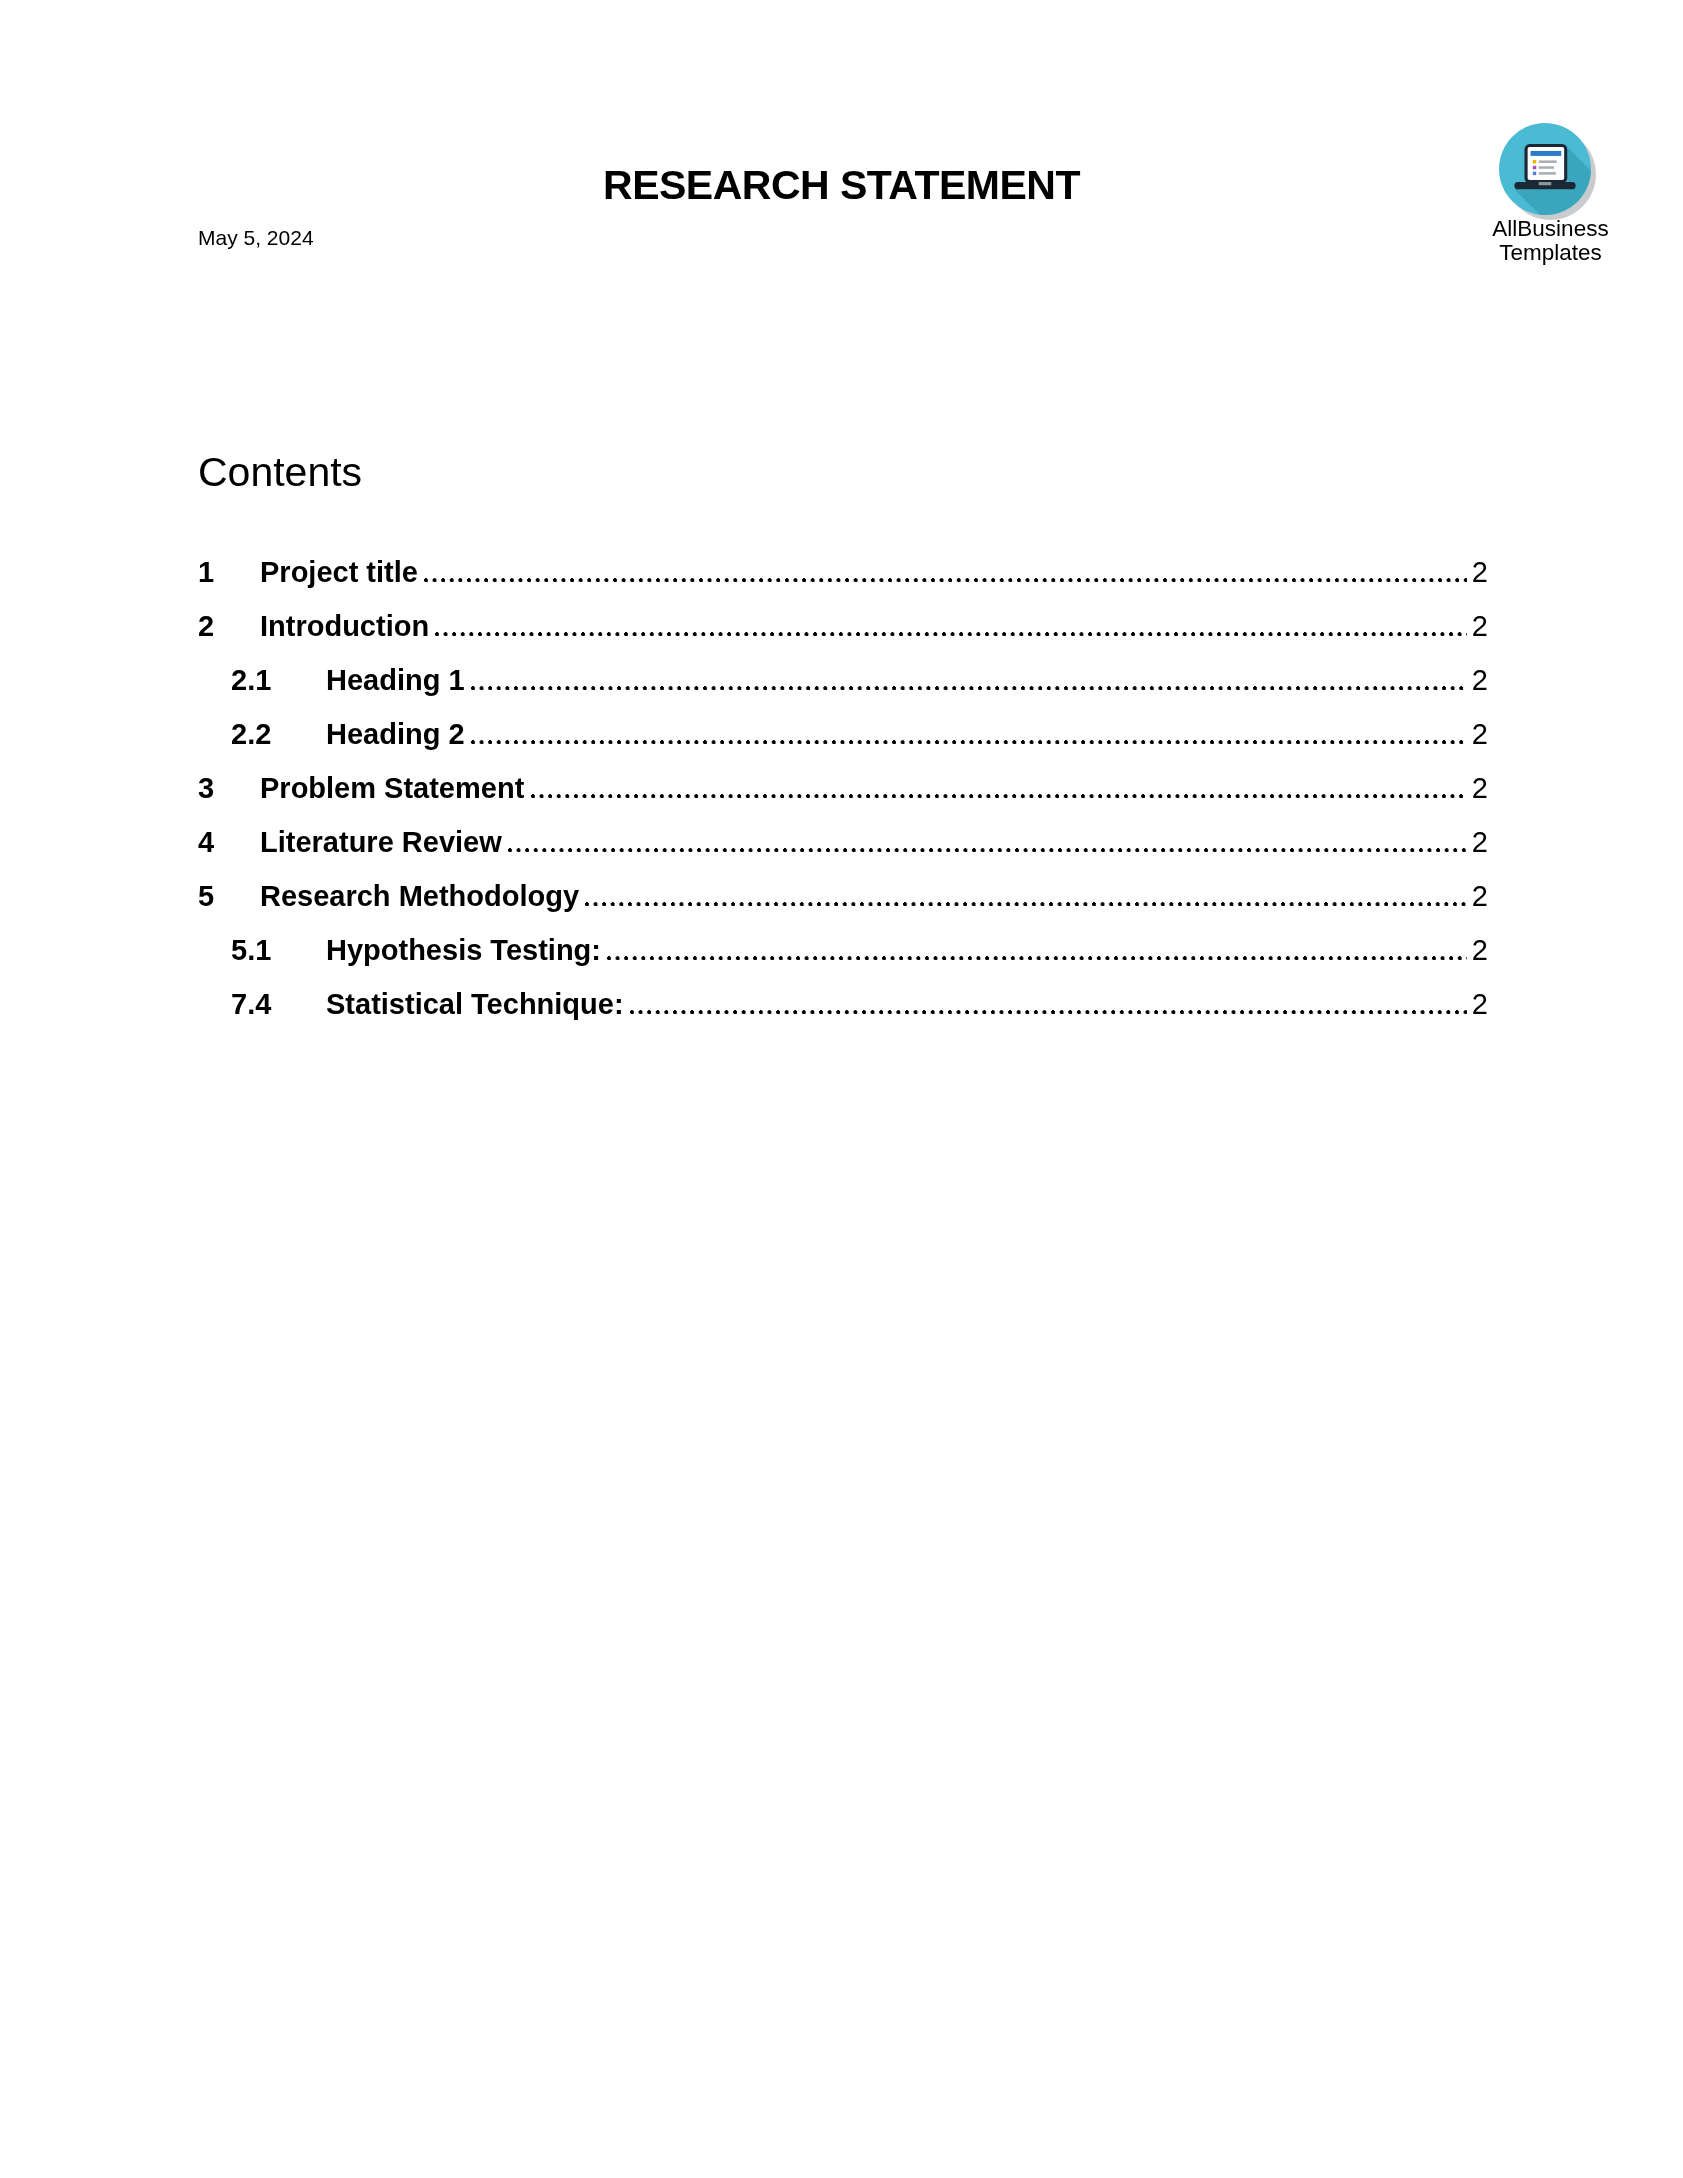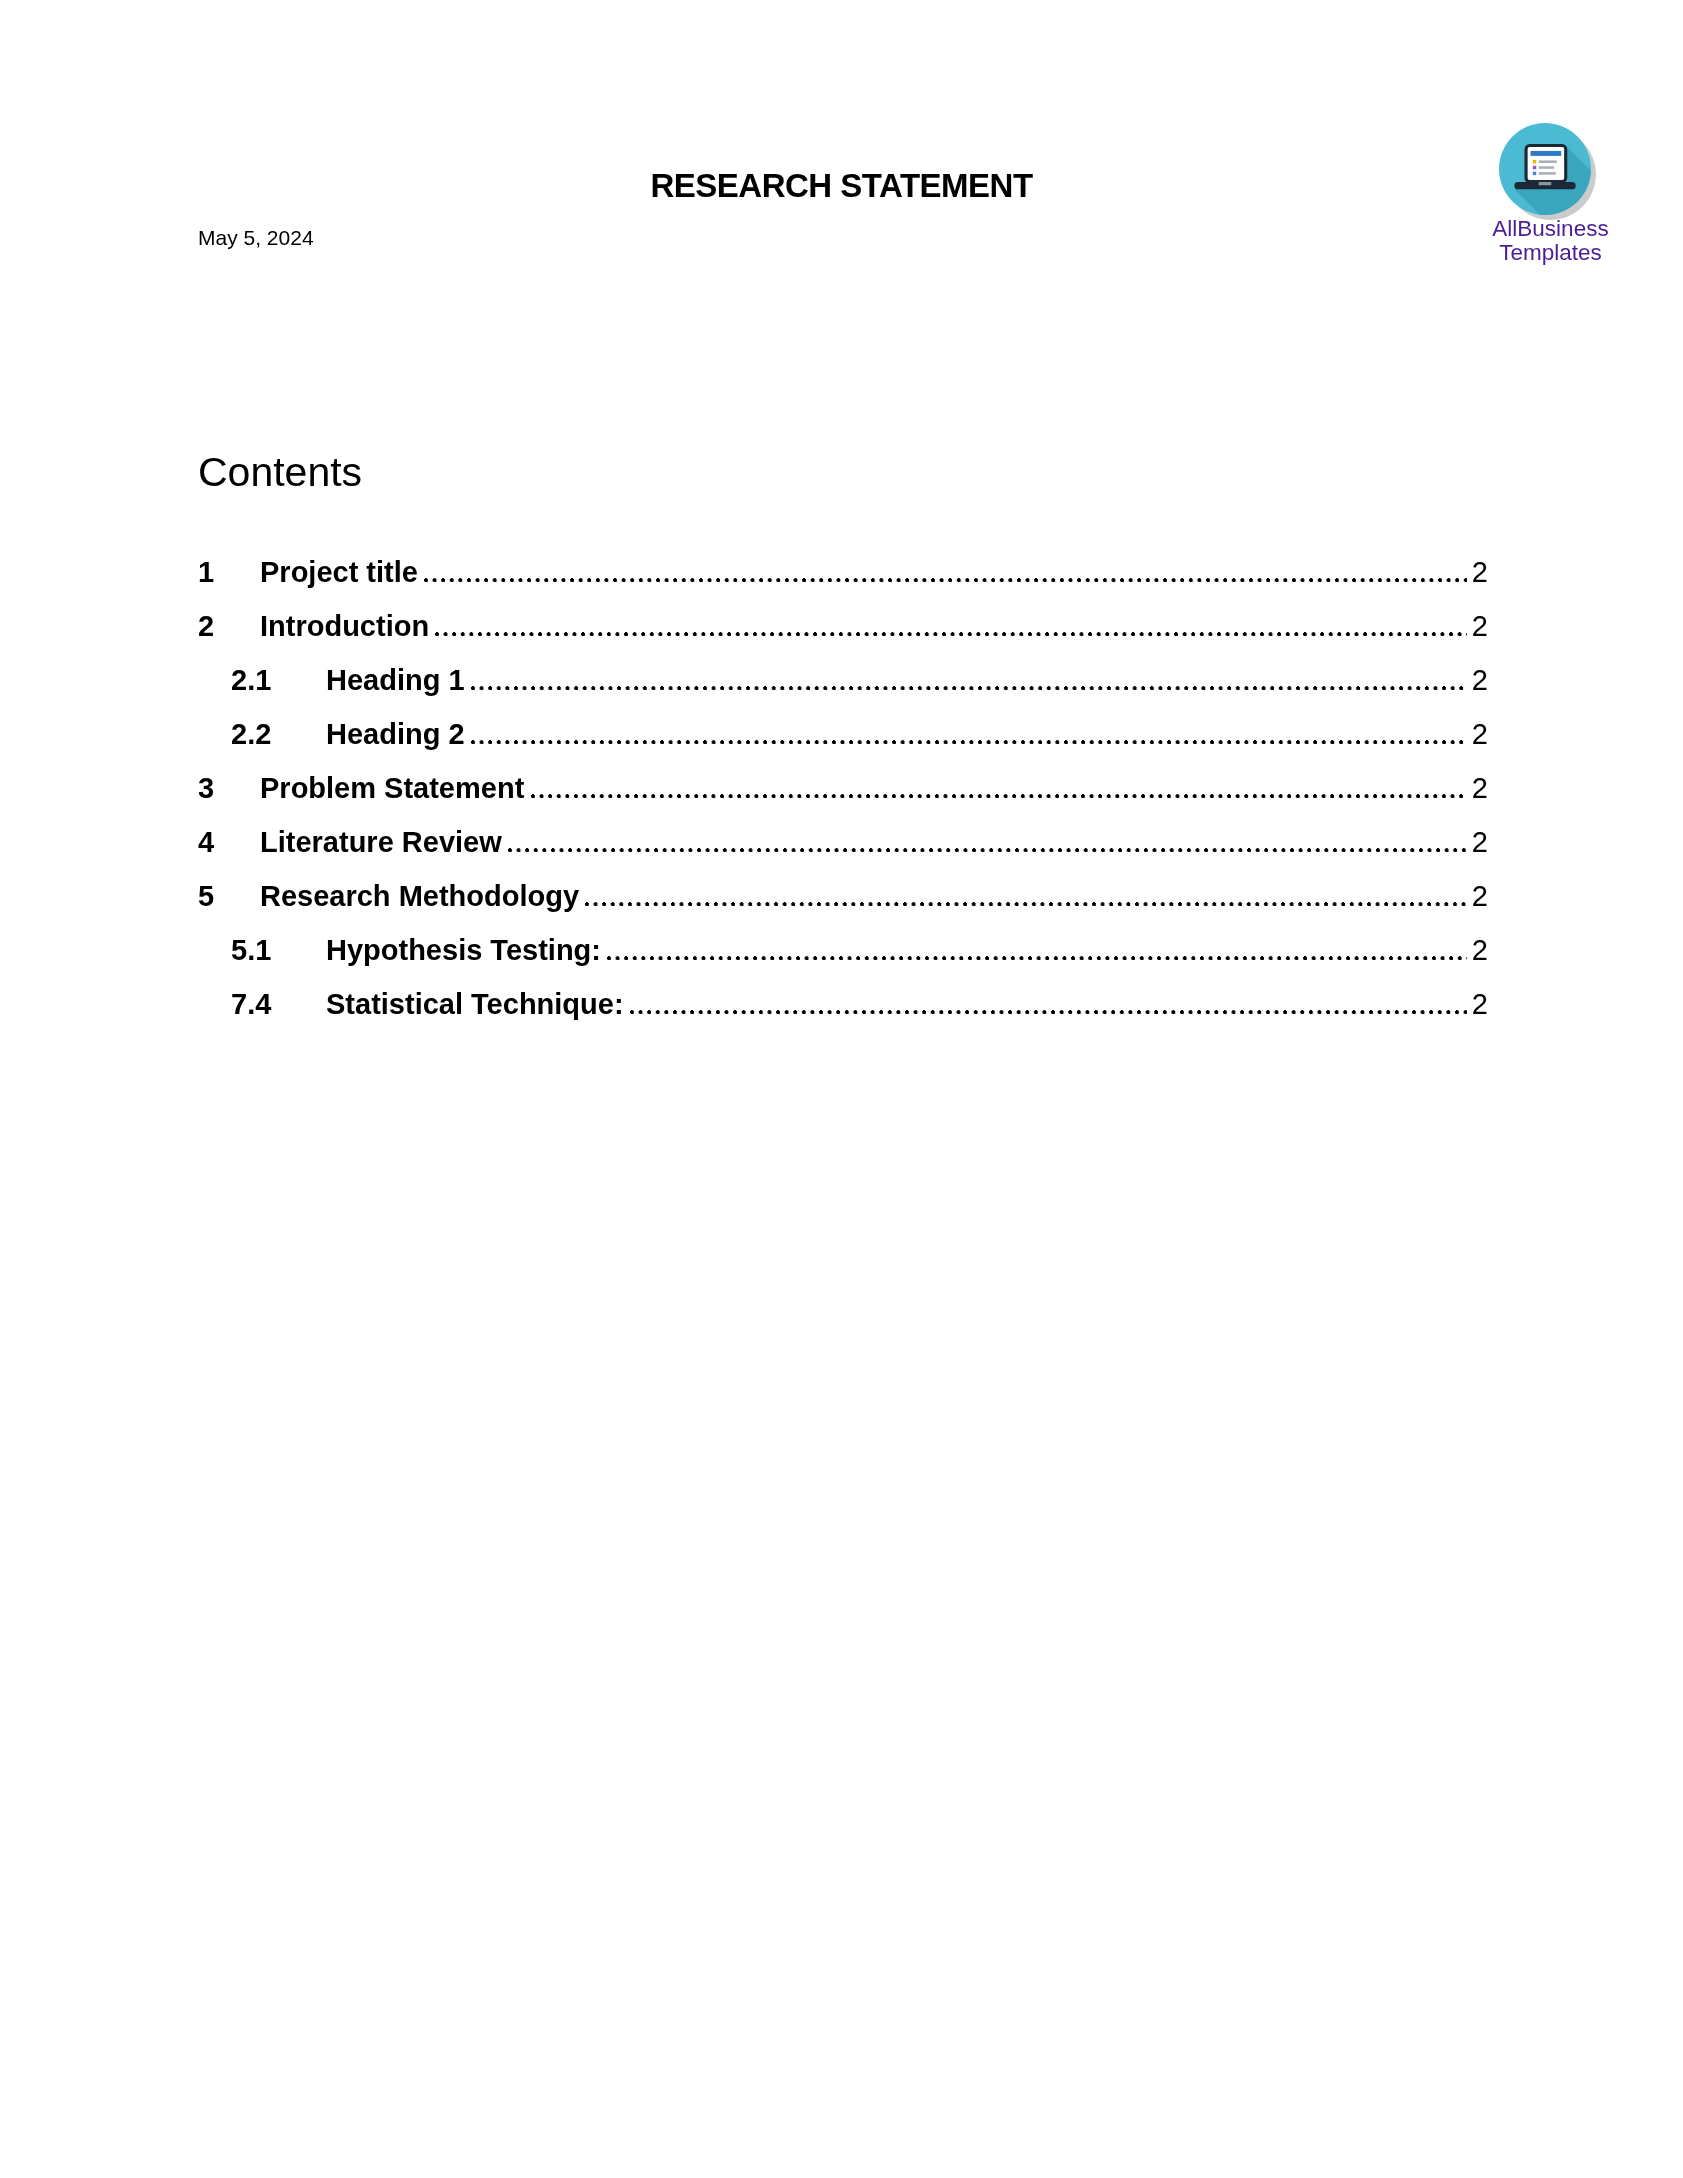--- a/index.html
+++ b/index.html
@@ -8,37 +8,37 @@
     width:1683px;height:2178px;
     background:#ffffff;
     font-family:"Liberation Sans", sans-serif;
     color:#000;
     overflow:hidden;
   }
   
   .doc-title{
     position:absolute;left:0;right:0;top:165px;
     text-align:center;
-    font-size:33px;line-height:41px;font-weight:700;
+    font-size:41px;line-height:41px;font-weight:700;
     letter-spacing:-0.5px;
   }
   
   .doc-date{
     position:absolute;left:198px;top:223px;
     font-size:21px;line-height:29px;font-weight:400;
   }
   
   .logo{
     position:absolute;left:1476px;top:123px;width:149px;height:158px;
   }
   .logo svg{position:absolute;left:23.4px;top:0;display:block;}
   .logo-text{
     position:absolute;left:0;top:94px;width:100%;
     text-align:center;
-    font-size:22.5px;line-height:24px;font-weight:400;color:#4c1d95;
+    font-size:22.5px;line-height:24px;font-weight:400;color:#000000;
   }
   
   .contents-heading{
     position:absolute;left:198px;top:452px;
     font-size:41px;line-height:41px;font-weight:400;
   }
   
   .toc{
     position:absolute;left:198px;top:545px;width:1290px;
     font-size:29px;

